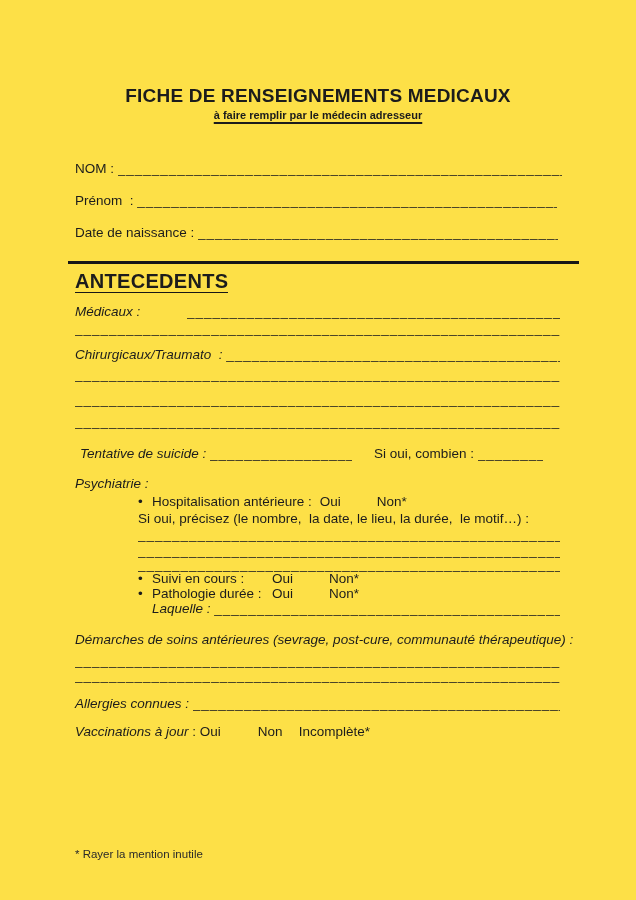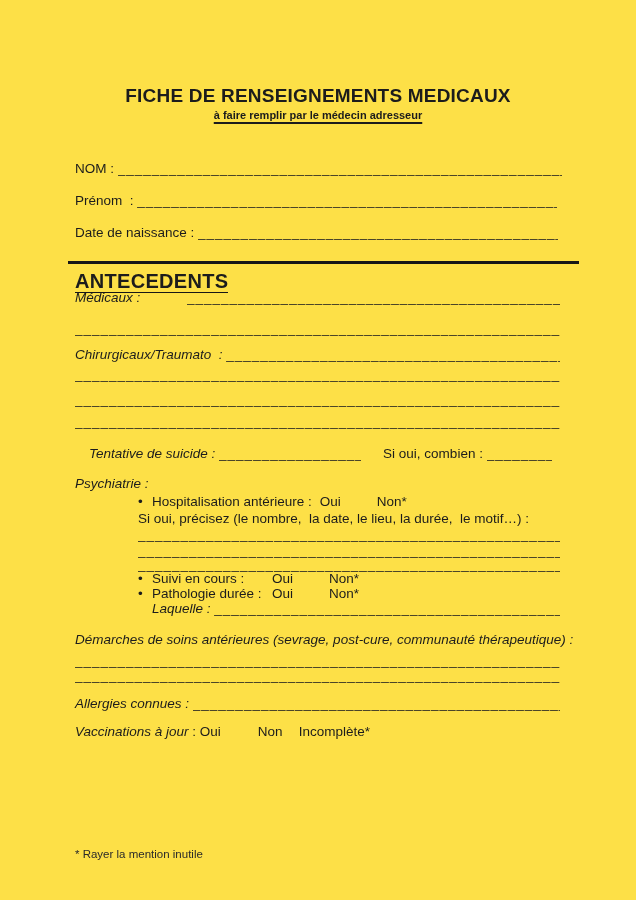--- a/index.html
+++ b/index.html
@@ -95,21 +95,21 @@
     <span>Date de naissance : </span>
     <span class="fill">__________________________________________________________________________________________</span>
   </div>
 
   <div class="abs rule"></div>
 
   <div class="abs section-heading">
     <span>ANTECEDENTS</span>
   </div>
 
-  <div class="abs row" style="left:75px;top:289px;width:485px;gap:43px;">
+  <div class="abs row" style="left:75px;top:303px;width:485px;gap:43px;">
     <span class="it">Médicaux : </span>
     <span class="fill">__________________________________________________________________________________________</span>
   </div>
   <div class="abs row" style="left:75px;top:320px;width:485px;">
     <span class="fill">__________________________________________________________________________________________</span>
   </div>
 
   <div class="abs row" style="left:75px;top:346px;width:485px;">
     <span class="it">Chirurgicaux/Traumato  : </span>
     <span class="fill">__________________________________________________________________________________________</span>
@@ -118,21 +118,21 @@
     <span class="fill">__________________________________________________________________________________________</span>
   </div>
 
   <div class="abs row" style="left:75px;top:391px;width:485px;">
     <span class="fill">__________________________________________________________________________________________</span>
   </div>
   <div class="abs row" style="left:75px;top:413px;width:485px;">
     <span class="fill">__________________________________________________________________________________________</span>
   </div>
 
-  <div class="abs row" style="left:89px;top:445px;width:485px;">
+  <div class="abs row" style="left:80px;top:445px;width:485px;">
     <span class="it">Tentative de suicide : </span>
     <span class="fillfix" style="width:142px;">__________________________________________________________________________________________</span>
     <span style="display:inline-block;width:22px;"></span>
     <span>Si oui, combien : </span>
     <span class="fillfix" style="width:65px;">__________________________________________________________________________________________</span>
   </div>
 
   <div class="abs row it" style="left:75px;top:475px;">
     <span>Psychiatrie :</span>
   </div>

